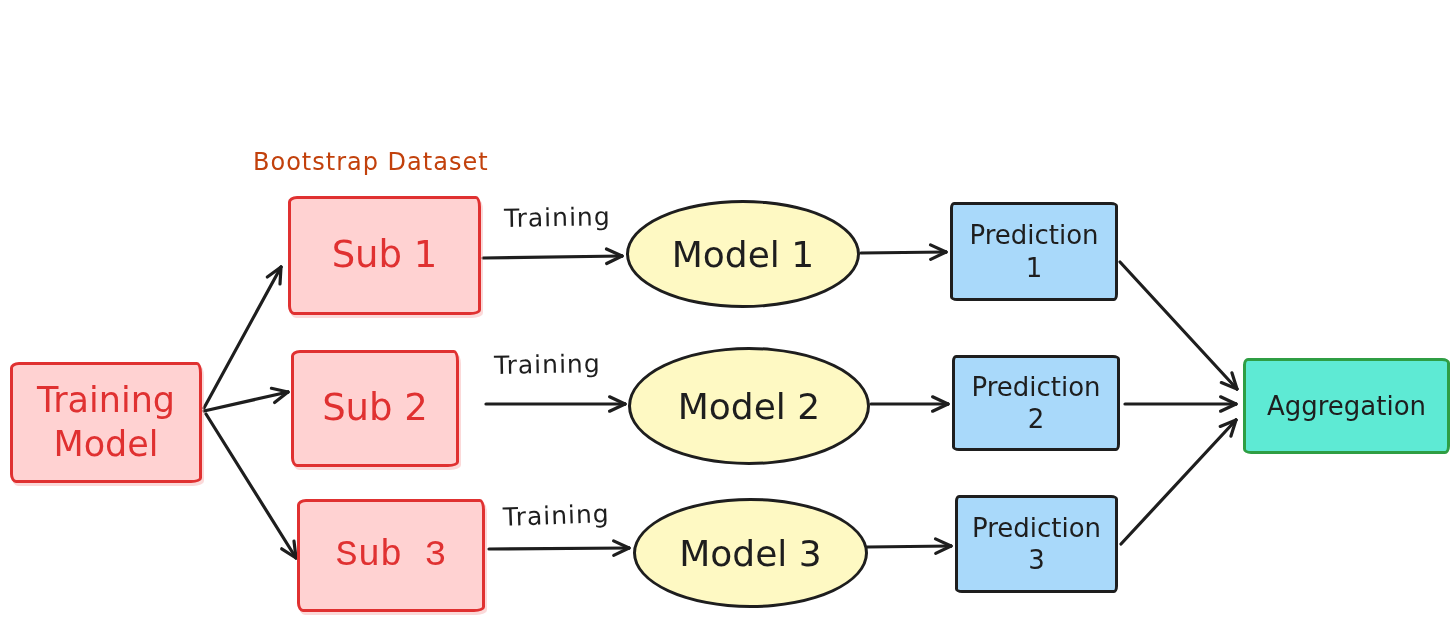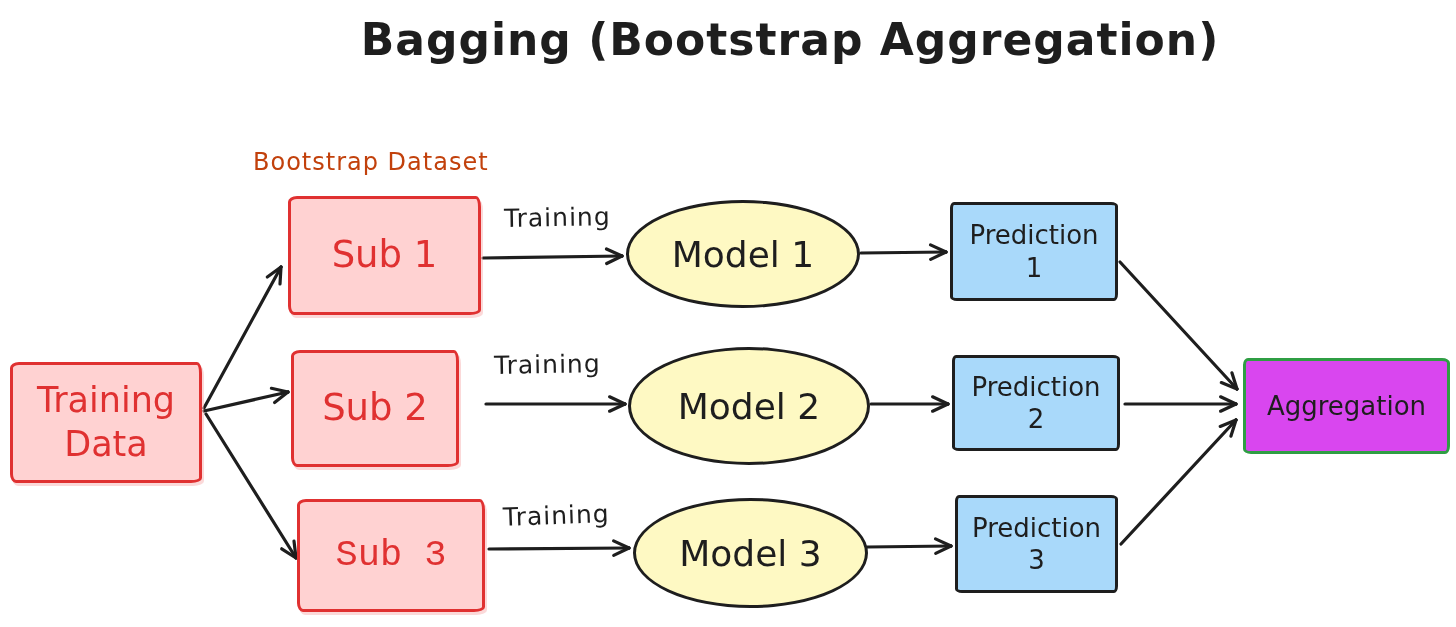--- a/index.html
+++ b/index.html
@@ -66,21 +66,21 @@
 
   .box-blue {
     background: #a9d9fa;
     border: 3px solid #1e1e1e;
     border-radius: 4px 7px 4px 7px / 6px 4px 7px 4px;
     color: #1e1e1e;
     text-align: center;
   }
 
   .box-green {
-    background: #d946ef;
+    background: #5eead4;
     border: 3.5px solid #2f9e44;
     border-radius: 5px 8px 5px 8px / 7px 5px 8px 5px;
     color: #1e1e1e;
   }
 
   .ellipse {
     background: #fef9c3;
     border: 3.5px solid #1e1e1e;
     border-radius: 50%;
     color: #1e1e1e;
@@ -106,21 +106,20 @@
   }
   .edge-label-1 { left: 504px; top: 203px; transform: rotate(-1deg); }
   .edge-label-2 { left: 494px; top: 350px; transform: rotate(-1deg); }
   .edge-label-3 { left: 503px; top: 501px; transform: rotate(-2deg); }
 </style>
 </head>
 <body>
 
 <div class="canvas">
 
-  <div class="title">Bagging (Bootstrap Aggregation)</div>
 
   <div class="note">Bootstrap Dataset</div>
 
   <svg id="edges" viewBox="0 0 1456 627">
       <g>
         <path d="M 204 408 L 281 267"></path>
         <path d="M 281 267 L 267.3 277.0"></path>
         <path d="M 281 267 L 280.0 284.0"></path>
       </g>
       <g>
@@ -175,21 +174,21 @@
       </g>
       <g>
         <path d="M 1121 544 L 1236 420"></path>
         <path d="M 1236 420 L 1220.2 426.4"></path>
         <path d="M 1236 420 L 1230.9 436.2"></path>
       </g>
     </svg>
 
   <div class="node box-red training-data">
     <div>Training</div>
-    <div>Data</div>
+    <div>Model</div>
   </div>
 
   <div class="node box-red sub-1">
     <div>Sub 1</div>
   </div>
   <div class="node box-red sub-2">
     <div>Sub 2</div>
   </div>
   <div class="node box-red sub-3">
     <div>Sub 3</div>

